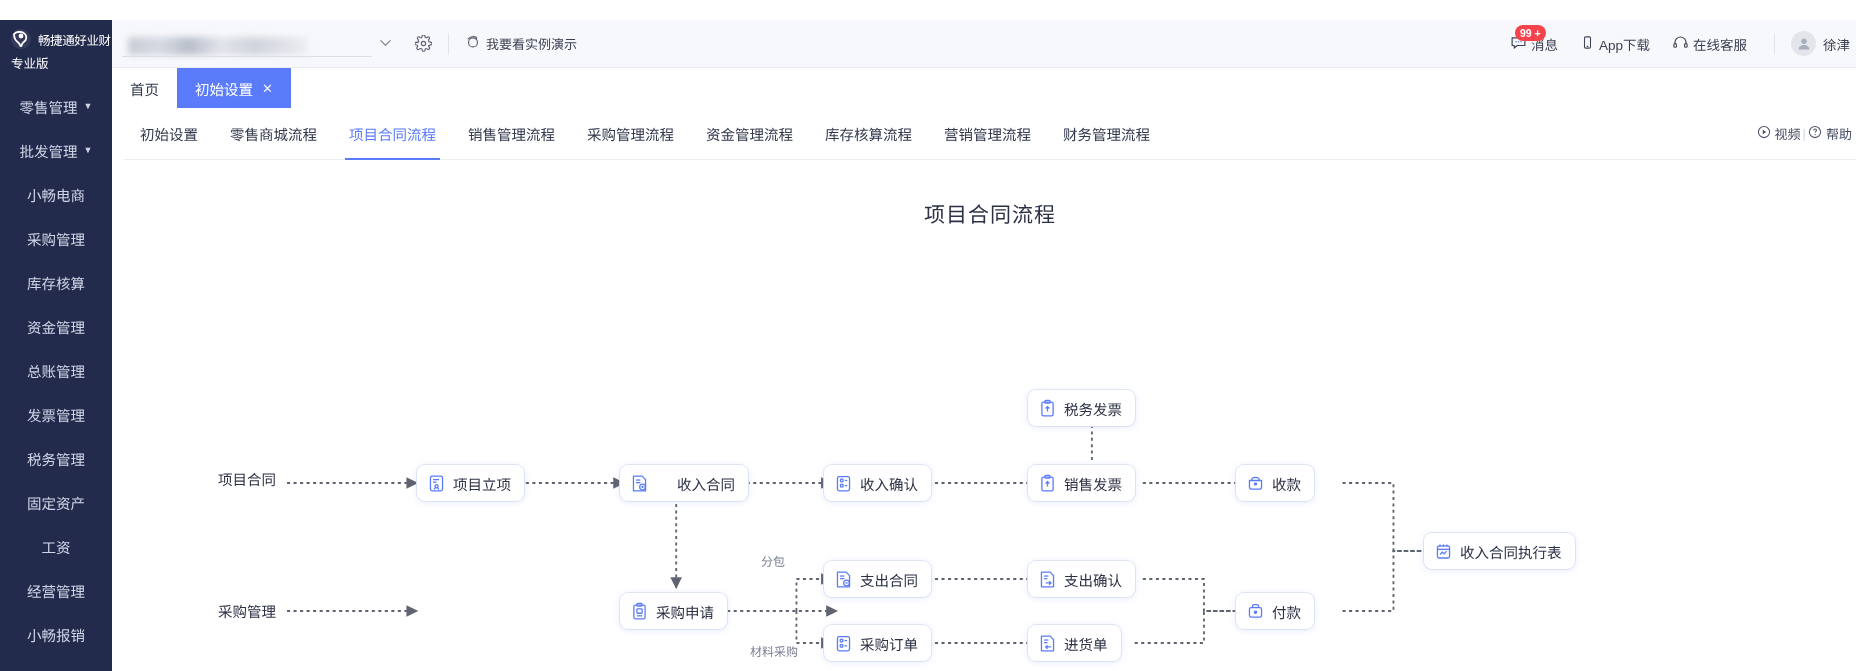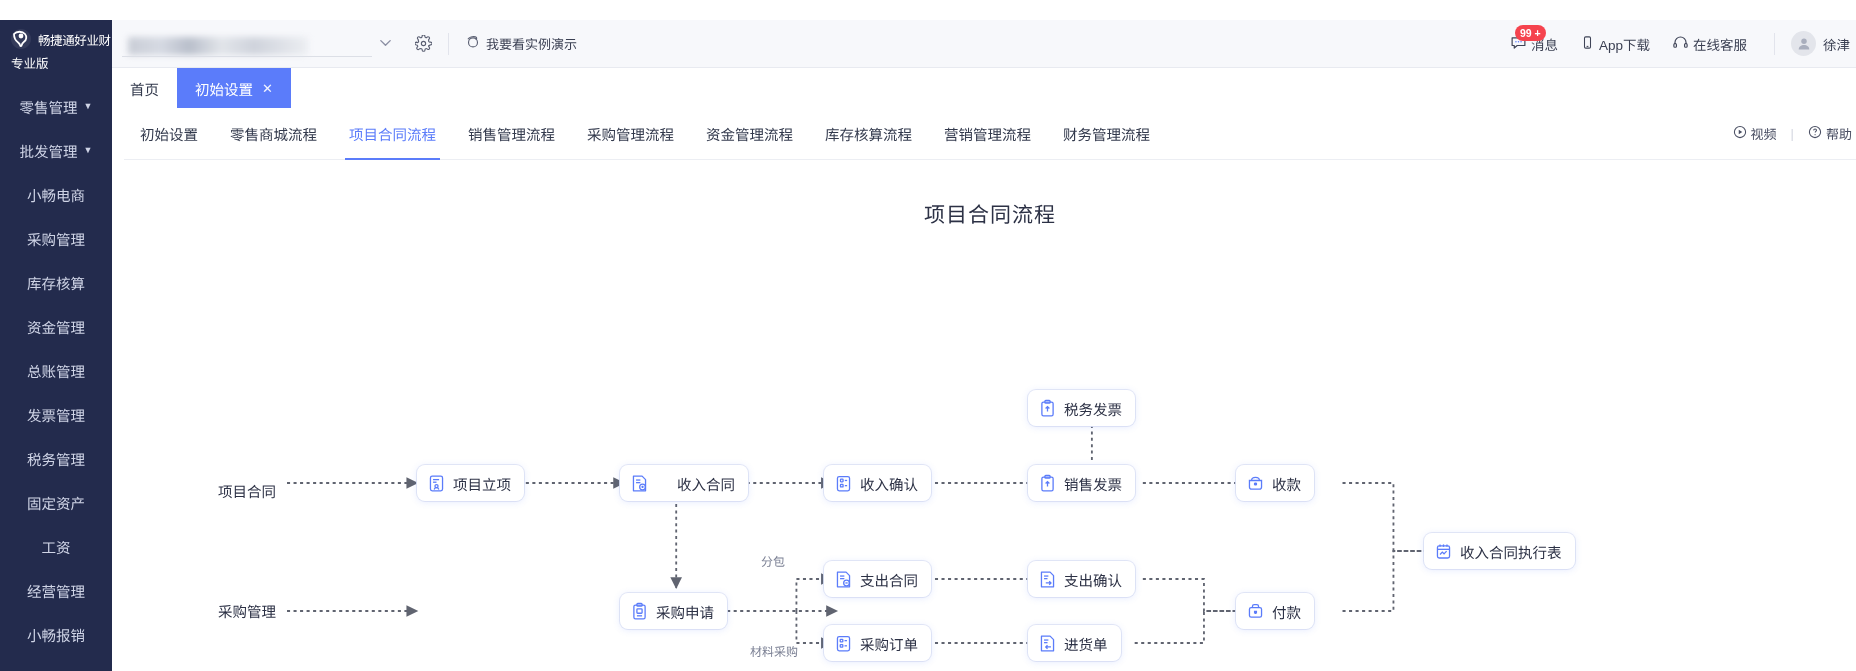--- a/index.html
+++ b/index.html
@@ -97,21 +97,21 @@
     display: flex; align-items: center; cursor: pointer; position: relative;
     white-space: nowrap;
   }
   .ntab.active { color: #5b7cfa; }
   .ntab.active::after {
     content: ""; position: absolute; left: 12px; right: 12px; bottom: 0;
     height: 2px; background: #5b7cfa;
   }
   .navtabs-right {
     margin-left: auto; display: flex; align-items: center;
-    padding-right: 4px; gap: 14px; font-size: 13px; color: #4a4f63;
+    padding-right: 4px; gap: 2px; font-size: 13px; color: #4a4f63;
   }
   .navtabs-right .lnk { display: flex; align-items: center; gap: 4px; cursor: pointer; white-space: nowrap; }
   .navtabs-right .sep { color: #d4d7e0; }
 
   .flow-title {
     text-align: center; font-size: 21px; color: #2c3145;
     margin-top: 38px; letter-spacing: 1px;
   }
 
   
@@ -357,21 +357,21 @@
           <path d="M660 383 L660 415 L695 415"></path>
           <line x1="796" y1="351" x2="899" y2="351"></line>
           <line x1="796" y1="415" x2="899" y2="415"></line>
           <path d="M1000 351 L1060 351 L1060 383 L1107 383"></path>
           <path d="M992 415 L1060 415 L1060 383 L1107 383"></path>
           <path d="M1196 255 L1246 255 L1246 323 L1295 323"></path>
           <path d="M1196 383 L1246 383 L1246 323 L1295 323"></path>
         </g>
       </svg>
 
-      <span class="rowlabel" style="left:94px; top:252px;font-family:Liberation Serif, serif;">项目合同</span>
+      <span class="rowlabel" style="left:94px; top:240px;font-family:Liberation Serif, serif;">项目合同</span>
       <span class="rowlabel" style="left:94px; top:372px;">采购管理</span>
 
       <span class="edgelabel" style="left:637px; top:324px;">分包</span>
       <span class="edgelabel" style="left:626px; top:414px;">材料采购</span>
 
       <div class="node" style="left:293px; top:237px;">
         <svg class="ic" viewBox="0 0 22 22" fill="none" stroke="#5b7cfa" stroke-width="1.5">
             <rect x="4" y="2.5" width="14" height="17" rx="2"></rect>
             <line x1="7" y1="6.5" x2="14" y2="6.5"></line>
             <line x1="7" y1="9.5" x2="11" y2="9.5"></line>

